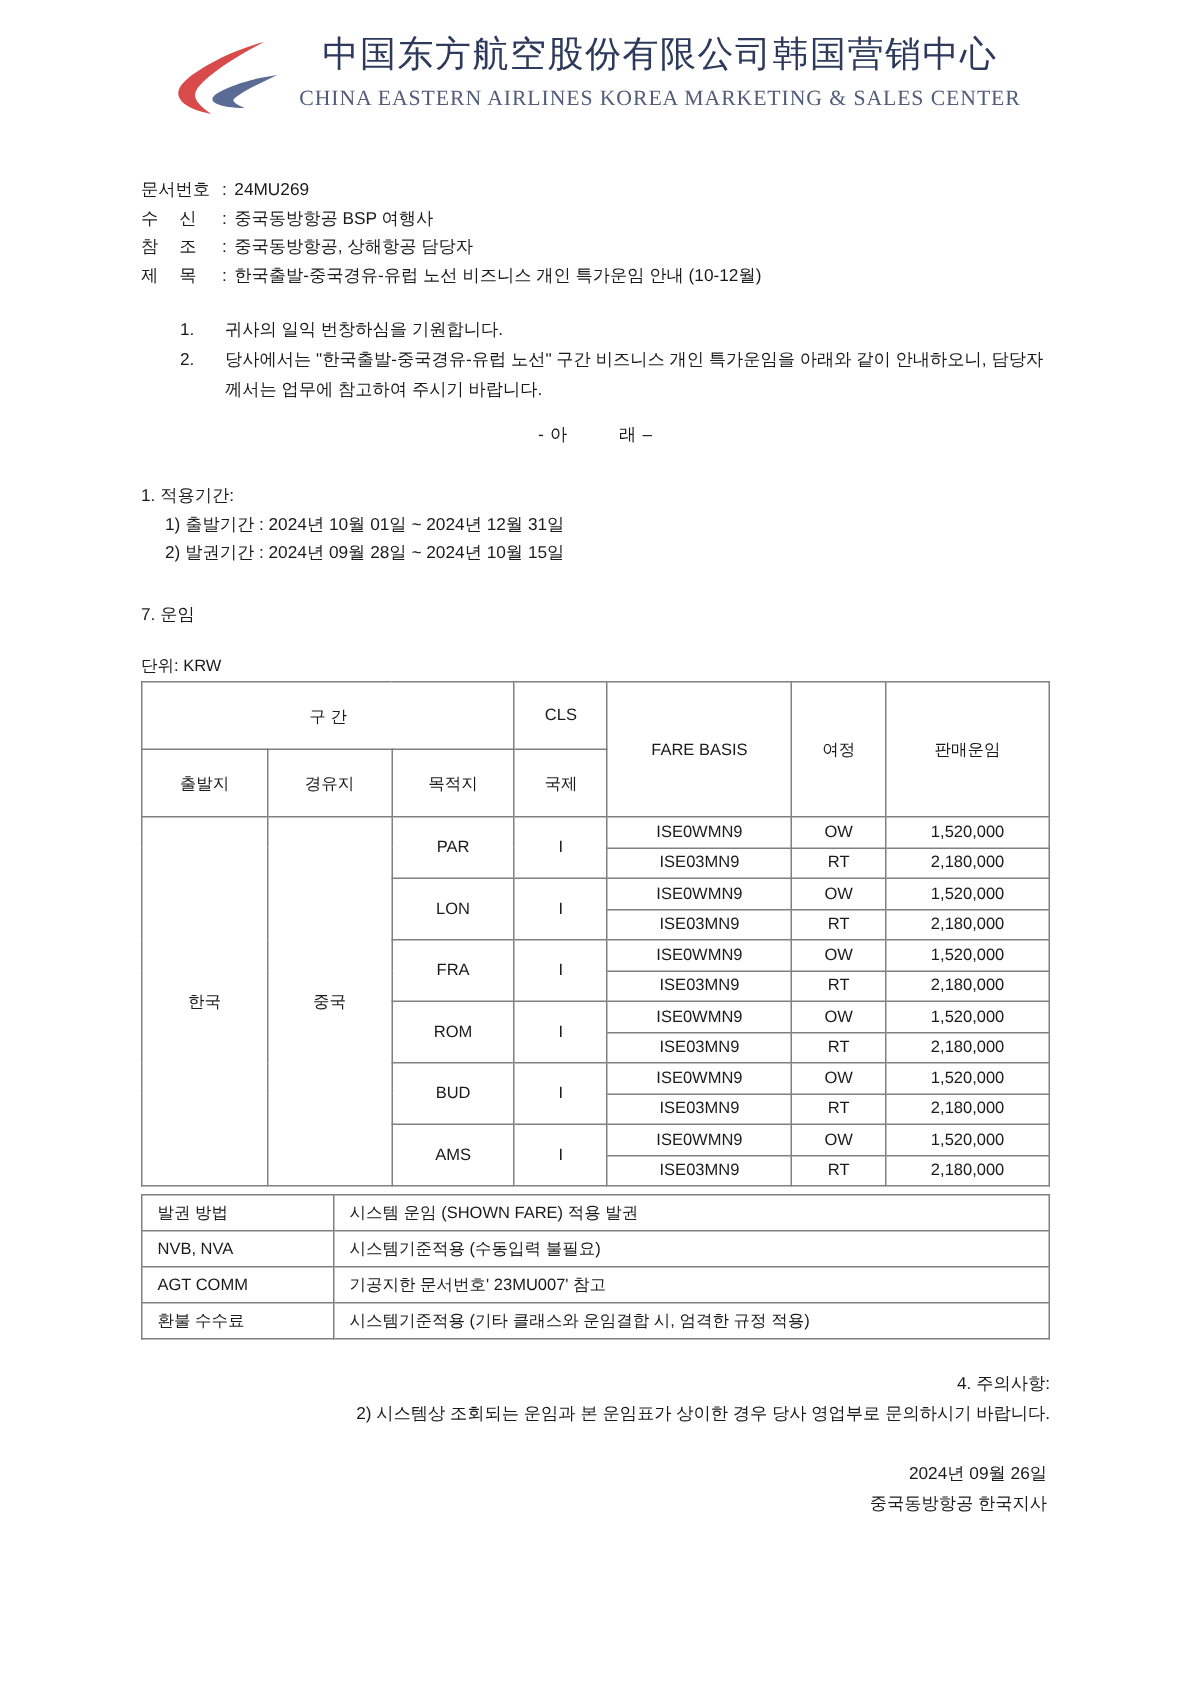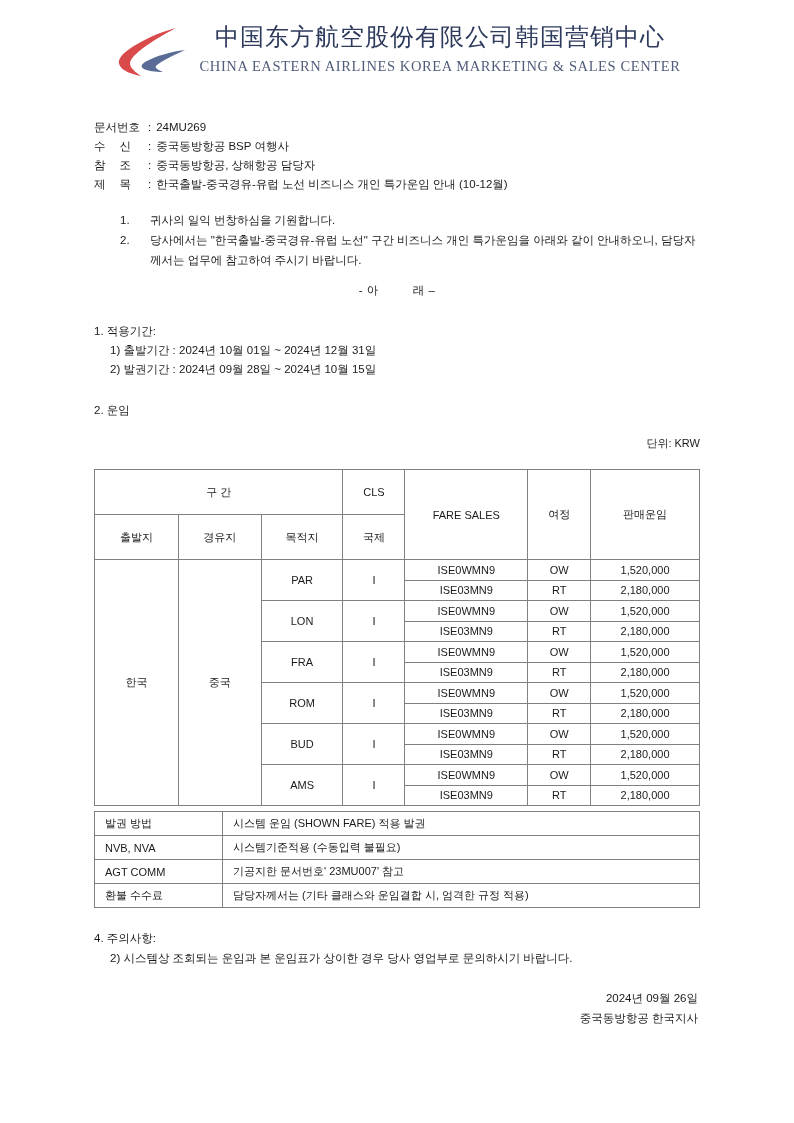--- a/index.html
+++ b/index.html
@@ -113,24 +113,24 @@
   .section {
     margin-top: 22px;
     font-size: 11.5px;
     line-height: 19px;
   }
   .section-title { }
   .section-sub {
     padding-left: 16px;
   }
   .unit-note {
-    text-align: right;
+    text-align: left;
     font-size: 11px;
     margin-top: 16px;
-    margin-bottom: 18px;
+    margin-bottom: 3px;
   }
 
   
   table {
     border-collapse: collapse;
     width: 100%;
     font-size: 11px;
   }
   .fare-table td, .fare-table th {
     border: 1px solid #808080;
@@ -162,20 +162,21 @@
     text-align: left;
     vertical-align: middle;
   }
   .rules-key { width: 128px; margin-top: 45px; }
 
   
   .notes {
     margin-top: 20px;
     font-size: 11.5px;
     line-height: 20px;
+    text-align: right;
   }
   .notes-item { padding-left: 16px; }
 
   
   .signoff {
     margin-top: 20px;
     text-align: right;
     font-size: 11.5px;
     line-height: 20px;
     padding-right: 2px;
@@ -238,39 +239,39 @@
     </div>
   </div>
 
   <div class="section">
     <div class="section-title">1. 적용기간:</div>
     <div class="section-sub">1) 출발기간 : 2024년 10월 01일 ~ 2024년 12월 31일</div>
     <div class="section-sub">2) 발권기간 : 2024년 09월 28일 ~ 2024년 10월 15일</div>
   </div>
 
   <div class="section">
-    <div class="section-title">2. 운임</div>
+    <div class="section-title">7. 운임</div>
   </div>
   <div class="unit-note">단위: KRW</div>
 
   <table class="fare-table">
     <colgroup>
       <col class="col-dep">
         <col class="col-via">
         <col class="col-dest">
         <col class="col-cls">
       <col class="col-fb">
         <col class="col-itin">
         <col class="col-fare">
     </colgroup>
     <thead>
       <tr>
         <th class="hdr" colspan="3">구 간</th>
         <th class="hdr">CLS</th>
-        <th class="hdr" rowspan="2">FARE SALES</th>
+        <th class="hdr" rowspan="2">FARE BASIS</th>
         <th class="hdr" rowspan="2">여정</th>
         <th class="hdr" rowspan="2">판매운임</th>
       </tr>
       <tr>
         <th class="hdr">출발지</th>
         <th class="hdr">경유지</th>
         <th class="hdr">목적지</th>
         <th class="hdr">국제</th>
       </tr>
     </thead>
@@ -367,21 +368,21 @@
       <tr>
         <td class="rules-key">NVB, NVA</td>
         <td>시스템기준적용 (수동입력 불필요)</td>
       </tr>
       <tr>
         <td class="rules-key">AGT COMM</td>
         <td>기공지한 문서번호' 23MU007' 참고</td>
       </tr>
       <tr>
         <td class="rules-key">환불 수수료</td>
-        <td>담당자께서는 (기타 클래스와 운임결합 시, 엄격한 규정 적용)</td>
+        <td>시스템기준적용 (기타 클래스와 운임결합 시, 엄격한 규정 적용)</td>
       </tr>
     </tbody>
   </table>
 
   <div class="notes">
     <div>4. 주의사항:</div>
     <div class="notes-item">2) 시스템상 조회되는 운임과 본 운임표가 상이한 경우 당사 영업부로 문의하시기 바랍니다.</div>
   </div>
 
   <div class="signoff">

